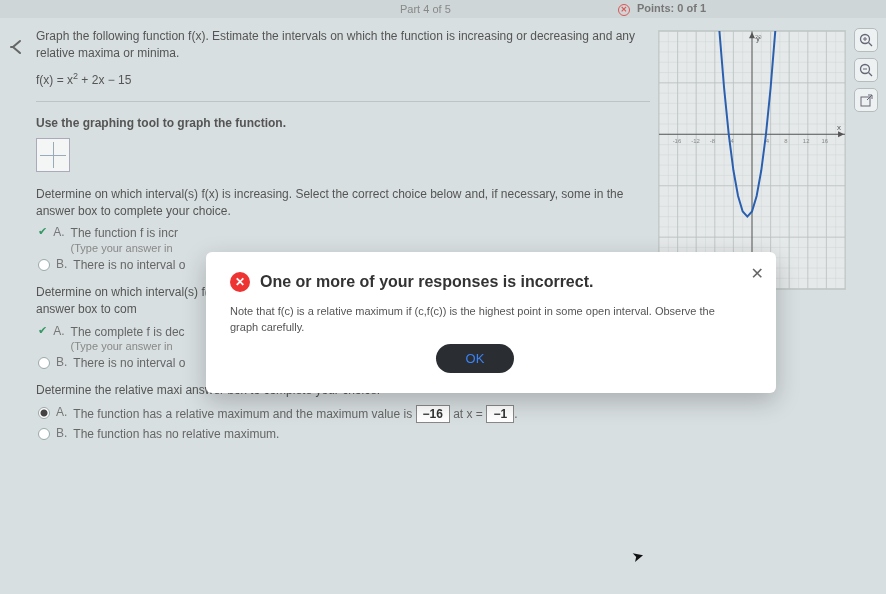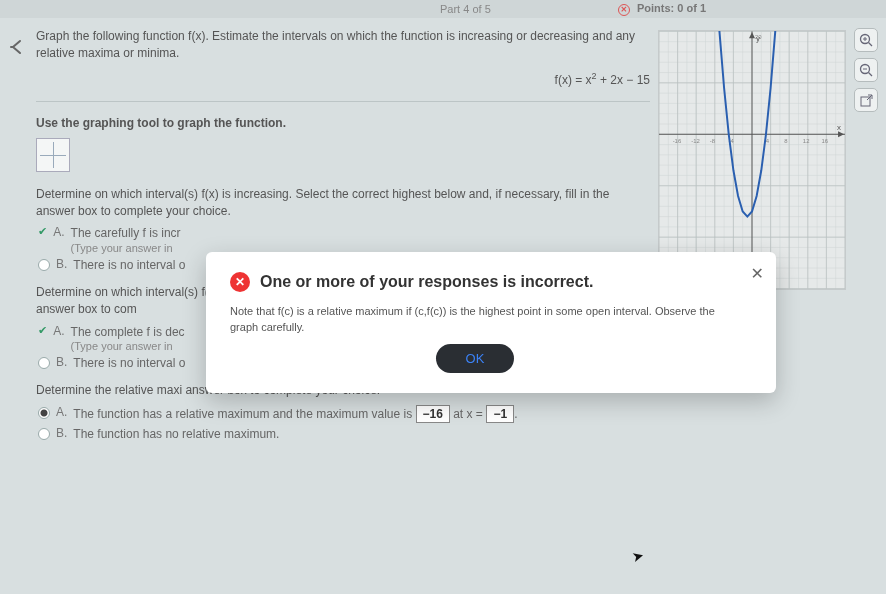--- a/index.html
+++ b/index.html
@@ -1,26 +1,26 @@
 <!DOCTYPE html>
 <html><head>
 <meta charset="utf-8">
 <style>
 * { box-sizing: border-box; margin: 0; padding: 0; }
 body { font-family: Arial, sans-serif; background: #d8dfe0; width: 886px; height: 594px; overflow: hidden; position: relative; font-size: 12px; color: #555; }
 .top-bar { height: 18px; background: #cfd6d7; display: flex; align-items: center; justify-content: space-between; padding: 0 180px 0 400px; font-size: 11px; color: #666; }
-.top-bar .part { color: #888; margin-left: 40px; }
+.top-bar .part { color: #888; }
 .top-bar .points { color: #777; font-weight: bold; }
 .points .x-ic { display: inline-flex; width: 12px; height: 12px; border: 1.5px solid #d55; border-radius: 50%; color: #d55; font-size: 8px; align-items: center; justify-content: center; margin-right: 4px; vertical-align: middle; }
 .main { display: flex; padding: 10px 8px 10px 0; height: calc(100% - 18px); }
 .nav { width: 36px; display: flex; flex-direction: column; align-items: center; padding-top: 8px; }
 .nav-btn { width: 22px; height: 22px; color: #666; font-size: 16px; cursor: pointer; display: flex; align-items: center; justify-content: center; }
 .content { flex: 1; padding-right: 8px; }
 .question-text { color: #555; font-size: 12px; line-height: 1.45; margin-bottom: 8px; }
-.formula { font-size: 12px; color: #555; margin: 6px 0 14px; text-align: right; }
+.formula { font-size: 12px; color: #555; margin: 6px 0 14px; }
 .formula sup { font-size: 9px; }
 .divider { border: none; border-top: 1px solid #bcc5c6; margin: 8px 0 14px; position: relative; }
 .divider::after { content: ""; position: absolute; left: 48%; top: -6px; width: 24px; height: 12px; border: 1px solid #bcc5c6; border-radius: 8px; background: #d8dfe0; }
 .instr { color: #555; font-size: 12px; margin: 10px 0 8px; font-weight: bold; }
 .graph-tool { width: 34px; height: 34px; border: 1px solid #aab; background: #f4f6f6; margin-bottom: 14px; position: relative; cursor: pointer; }
 .graph-tool::before, .graph-tool::after { content:""; position:absolute; background:#9ab; }
 .graph-tool::before { left:50%; top:3px; bottom:3px; width:1px; }
 .graph-tool::after { top:50%; left:3px; right:3px; height:1px; }
 .sub-q { color: #555; font-size: 12px; line-height: 1.4; margin: 10px 0 6px; }
 .choice-row { display: flex; align-items: flex-start; gap: 6px; margin: 3px 0 2px 2px; }
@@ -67,25 +67,25 @@
 
   <div class="content">
     <div class="question-text">Graph the following function f(x). Estimate the intervals on which the function is increasing or decreasing and any relative maxima or minima.</div>
     <div class="formula">
       <span>f(x) = x</span><sup>2</sup><span> + 2x − 15</span>
     </div>
     <hr class="divider">
     <div class="instr">Use the graphing tool to graph the function.</div>
     <div class="graph-tool"></div>
 
-    <div class="sub-q">Determine on which interval(s) f(x) is increasing. Select the correct highest below and, if necessary, fill in the answer box to complete your choice.</div>
+    <div class="sub-q">Determine on which interval(s) f(x) is increasing. Select the correct choice below and, if necessary, some in the answer box to complete your choice.</div>
     <div class="choice-row sel-check">
       <span class="label-col">A.</span>
       <div>
-        <div class="choice-text">The carefully f is incr</div>
+        <div class="choice-text">The function f is incr</div>
         <div class="type-ans">(Type your answer in</div>
       </div>
     </div>
     <div class="choice-row">
       <span class="radio"></span>
       <span class="label-col">B.</span>
       <span class="choice-text">There is no interval o</span>
     </div>
 
     <div class="sub-q">Determine on which interval(s) f(x) is decreasing. Select the correct choice below and, if necessary, fill in the answer box to com</div>

